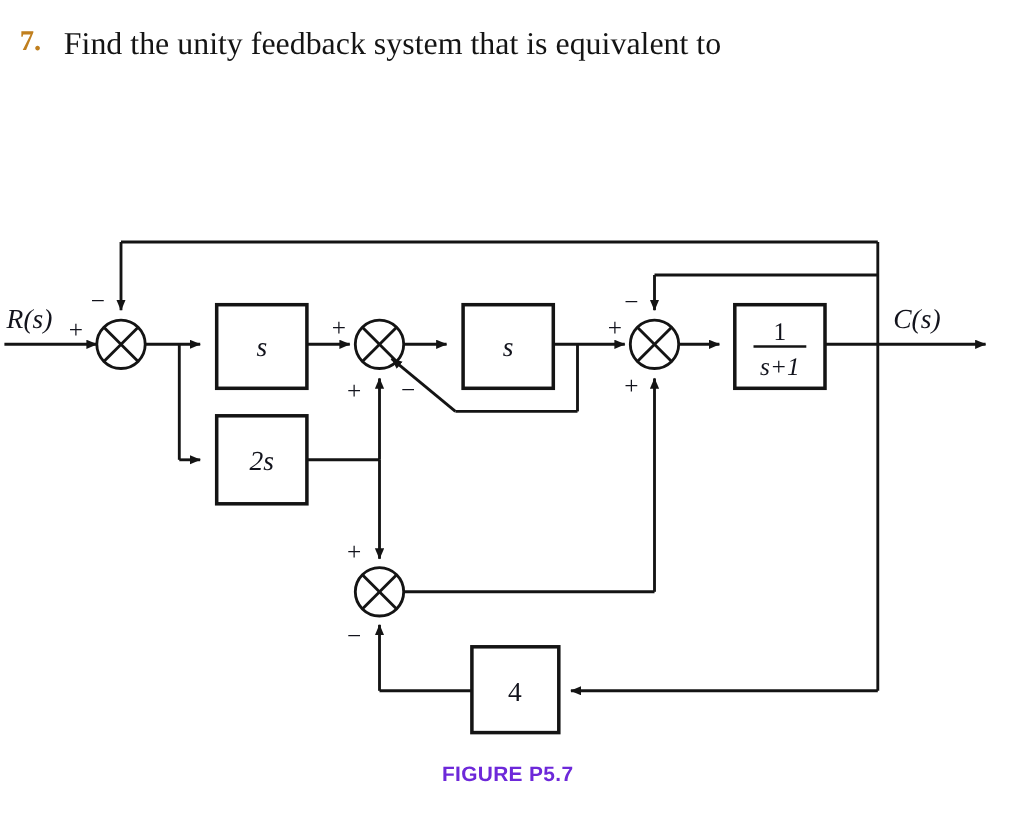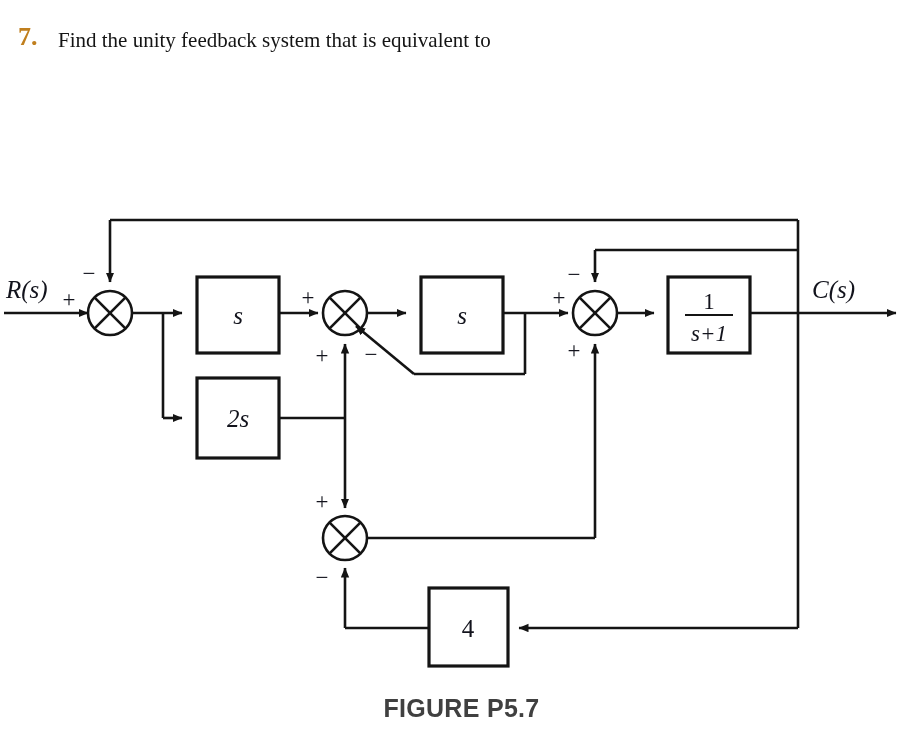--- a/index.html
+++ b/index.html
@@ -33,21 +33,21 @@
     font-size: 26px;
     color: #C07F1E;
     letter-spacing: 0px;
   }
   .prob-text {
     position: absolute;
     left: 58px;
     top: 13px;
     width: 838px;
     font-family: "Liberation Serif", serif;
-    font-size: 21px;
+    font-size: 29px;
     line-height: 38px;
     text-align: justify;
     text-justify: inter-word;
     color: #141414;
   }
   .prob-text .l2 {
     display: block;
     text-align: left;
   }
 
@@ -95,23 +95,23 @@
 
   
   #figure-caption {
     position: absolute;
     left: 0px;
     top: 694px;
     width: 923px;
     text-align: center;
     font-family: "Liberation Sans", sans-serif;
     font-weight: bold;
-    font-size: 25px;
+    font-size: 19px;
     letter-spacing: 0.3px;
-    color: #404040;
+    color: #6d28d9;
   }
 </style>
 </head>
 <body>
 
 <div id="problem-statement">
   <div class="prob-number">7.</div>
   <div class="prob-text">
     <span>Find the unity feedback system that is equivalent to</span>
   </div>

